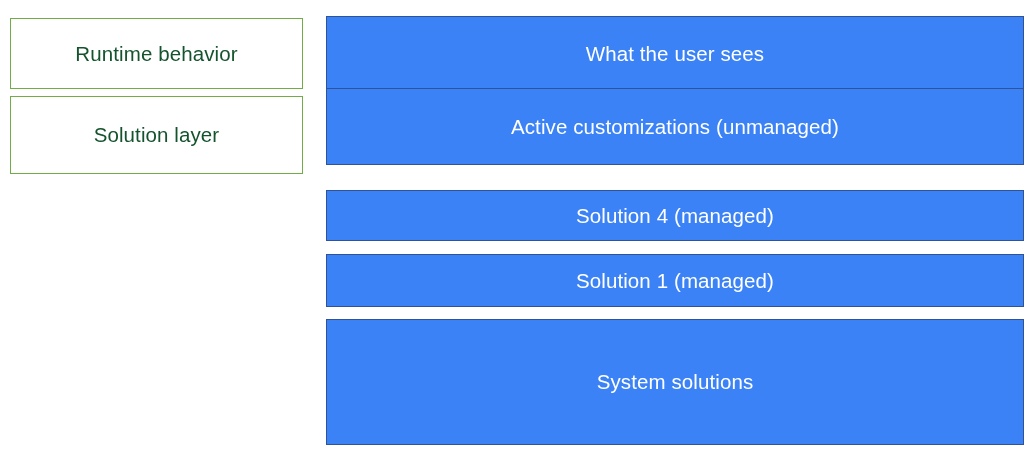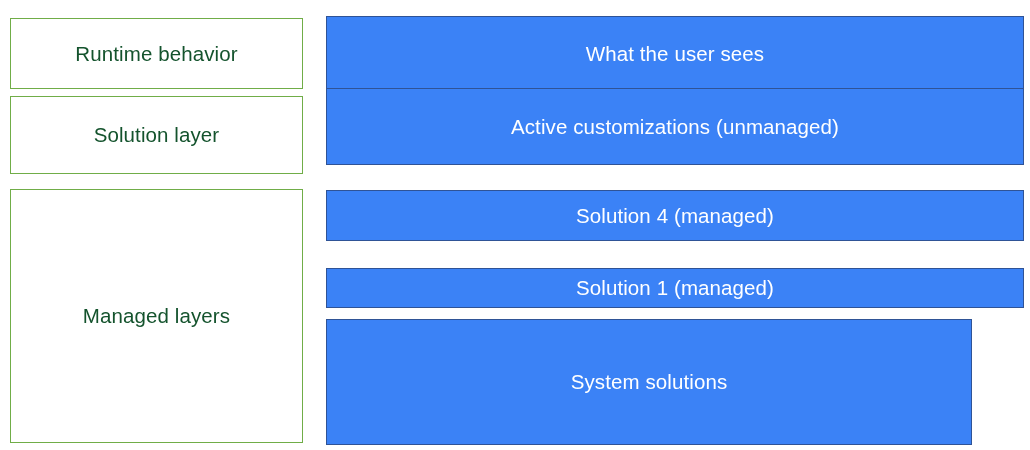--- a/index.html
+++ b/index.html
@@ -60,39 +60,36 @@
 
   
   #box-runtime-behavior  { left: 10px;  top: 18px;  width: 293px; height: 71px;  }
   #box-unmanaged-layer   { left: 10px;  top: 96px;  width: 293px; height: 78px;  }
   #box-managed-layers    { left: 10px;  top: 189px; width: 293px; height: 254px; }
 
   
   #box-what-user-sees        { left: 326px; top: 16px;  width: 698px; height: 75px;  }
   #box-active-customizations { left: 326px; top: 88px;  width: 698px; height: 77px;  }
   #box-solution-2            { left: 326px; top: 190px; width: 698px; height: 51px;  }
-  #box-solution-1            { left: 326px; top: 268px; width: 698px; height: 40px;  }
-  #box-system-solutions      { left: 326px; top: 319px; width: 646px; height: 126px; }
+  #box-solution-1            { left: 326px; top: 254px; width: 698px; height: 53px;  }
+  #box-system-solutions      { left: 326px; top: 319px; width: 698px; height: 126px; }
 </style>
 </head>
 <body>
 
 <div id="diagram-canvas">
 
   <div class="layer-box outline-box" id="box-runtime-behavior">
     <span class="box-label">Runtime behavior</span>
   </div>
 
   <div class="layer-box outline-box" id="box-unmanaged-layer">
     <span class="box-label">Solution layer</span>
   </div>
 
-  <div class="layer-box outline-box" id="box-managed-layers">
-    <span class="box-label">Managed layers</span>
-  </div>
 
   <div class="layer-box filled-box" id="box-what-user-sees">
     <span class="box-label">What the user sees</span>
   </div>
 
   <div class="layer-box filled-box" id="box-active-customizations">
     <span class="box-label">Active customizations (unmanaged)</span>
   </div>
 
   <div class="layer-box filled-box" id="box-solution-2">

